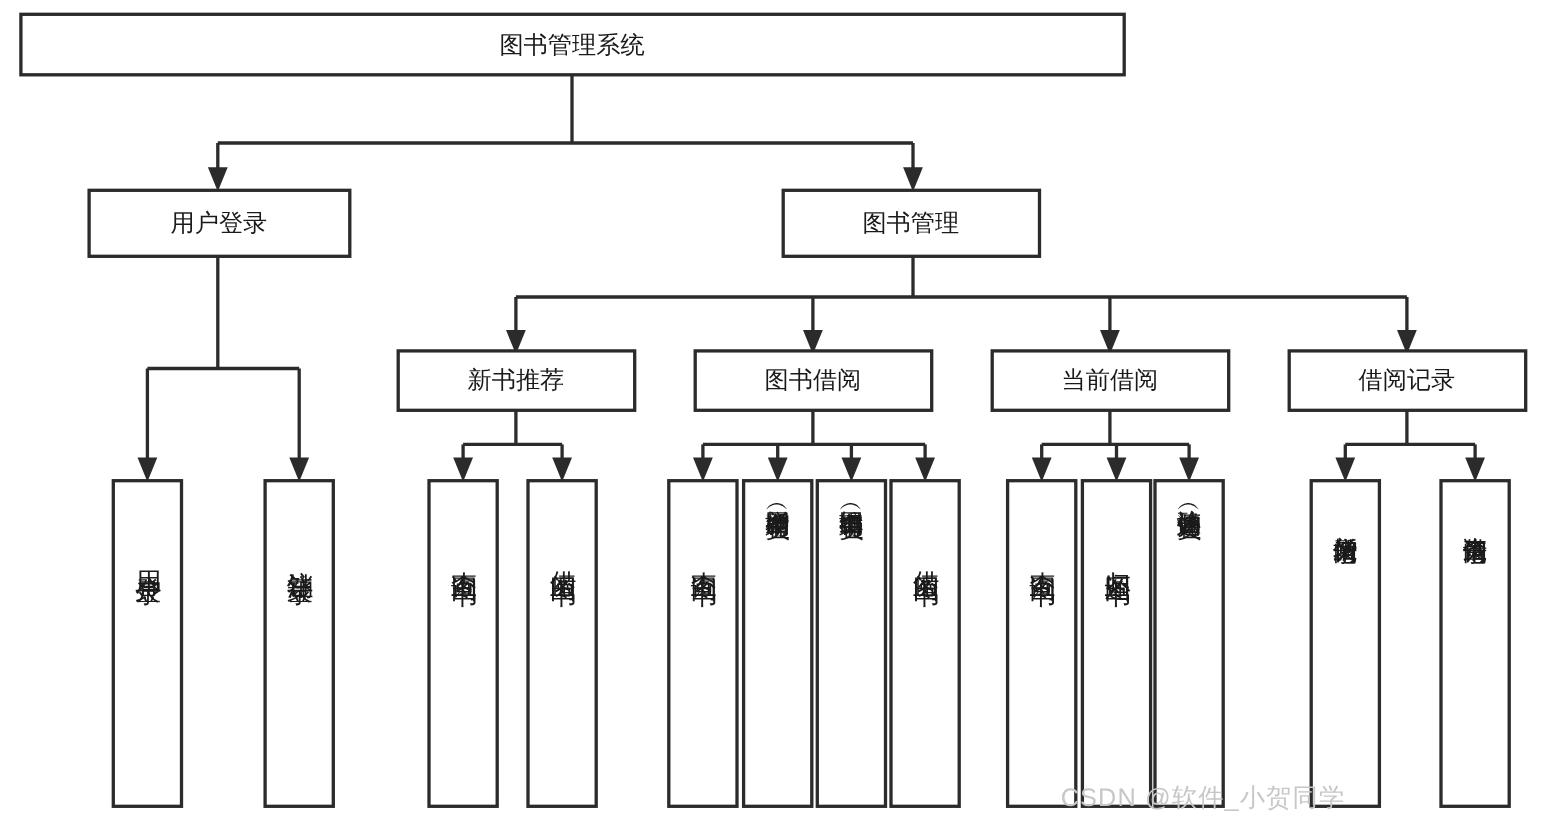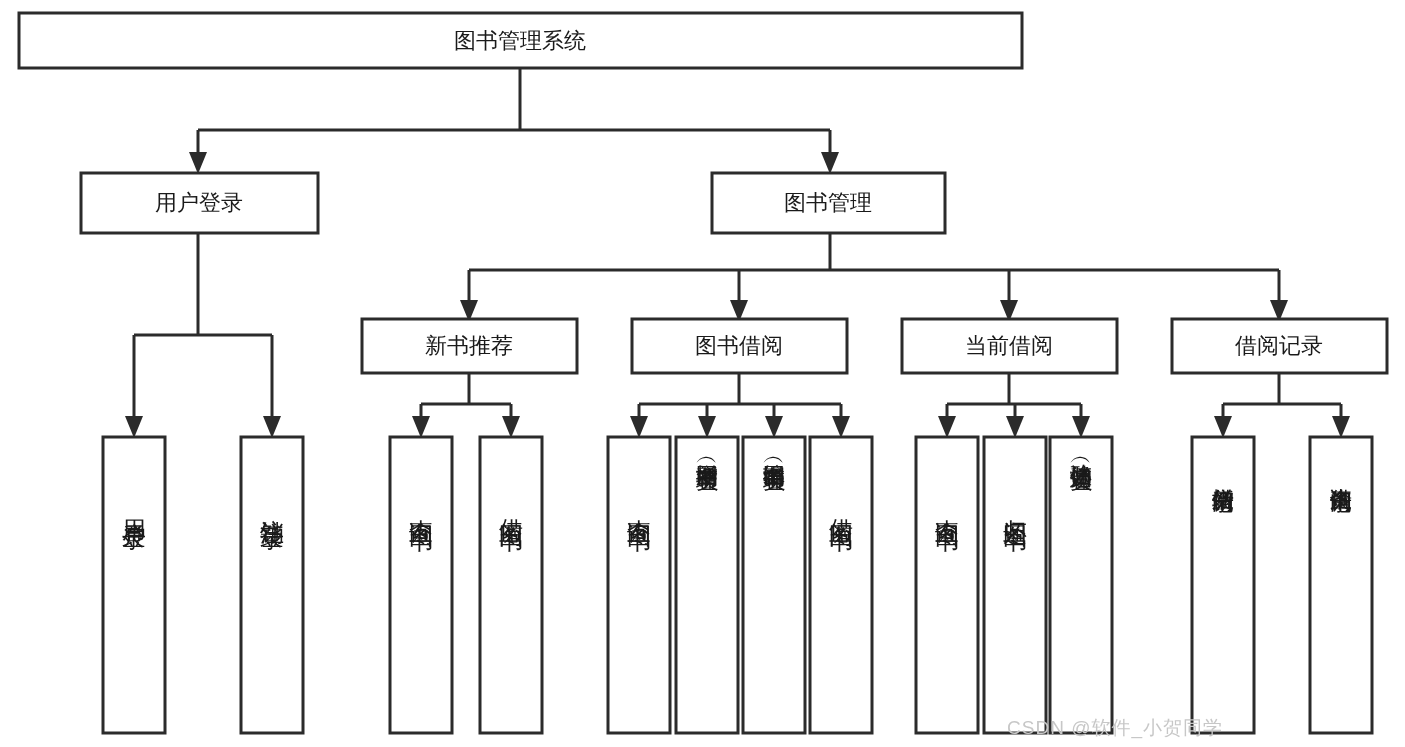--- a/index.html
+++ b/index.html
@@ -72,21 +72,21 @@
   }
   .leaf-label.narrow {
     font-size: 22px;
     letter-spacing: 1px;
   }
   .watermark {
     position: absolute;
     right: 14px;
     bottom: 6px;
     font-family: "Liberation Sans", "DejaVu Sans", sans-serif;
-    font-size: 19px;
+    font-size: 23px;
     color: #c7c7c7;
     letter-spacing: 1px;
     white-space: nowrap;
     user-select: none;
   }
 </style>
 </head>
 <body>
 
 <div id="diagram-root">

